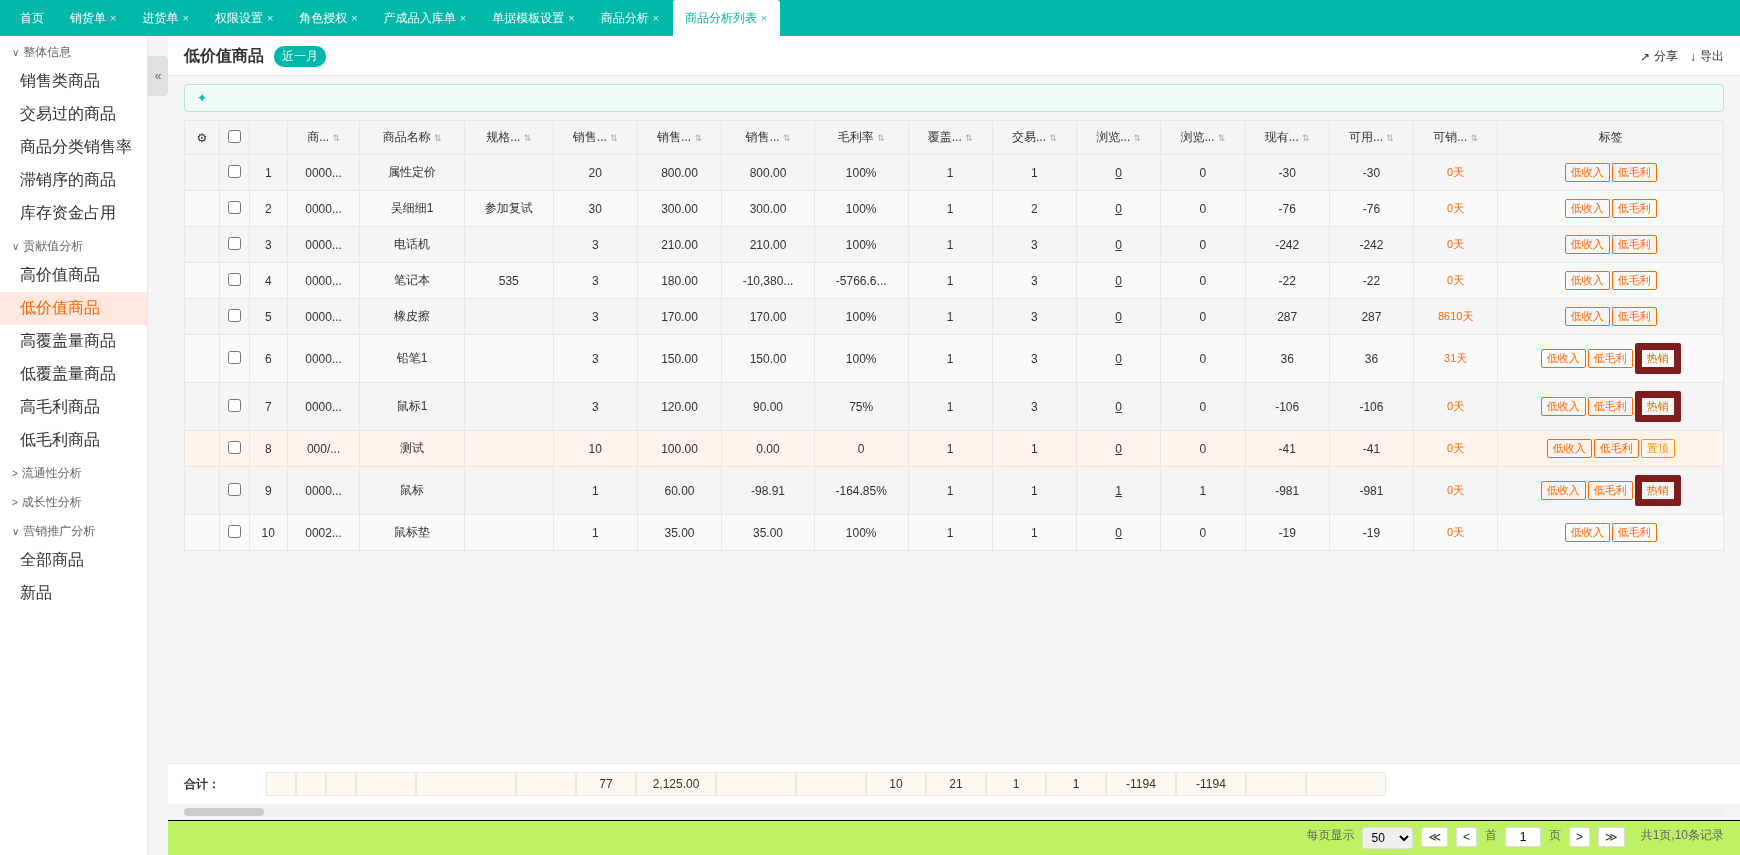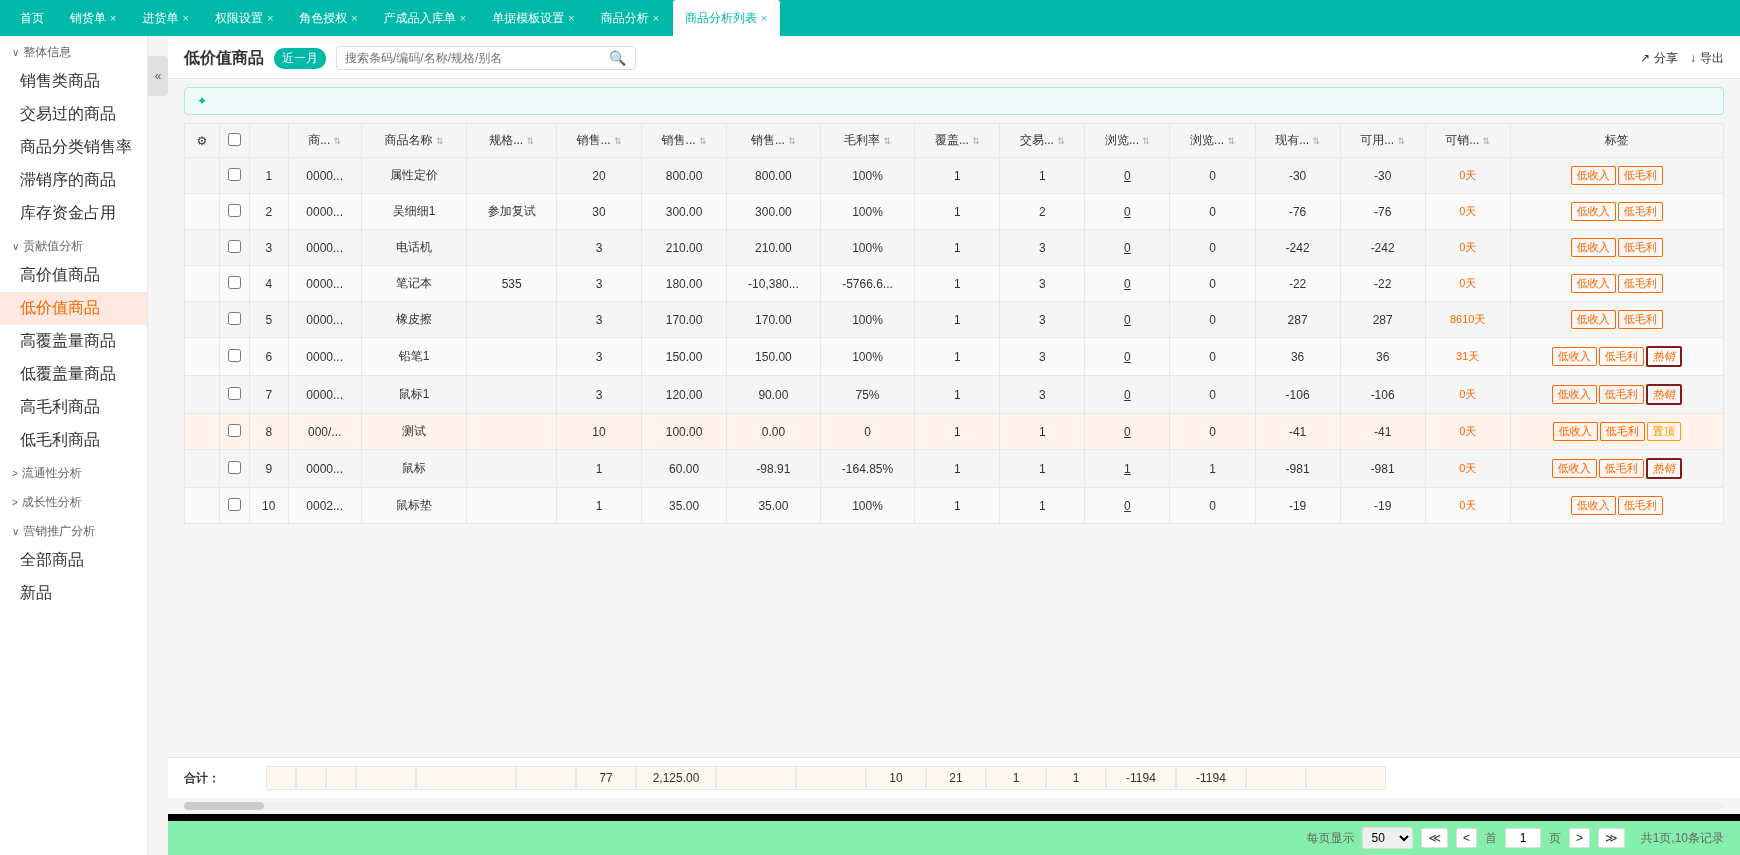--- a/index.html
+++ b/index.html
@@ -174,21 +174,21 @@
     .data-table tr.highlighted td { background: #fff3eb; }
     .tag-badge {
       display: inline-block;
       padding: 1px 5px;
       border-radius: 2px;
       font-size: 11px;
       margin: 1px;
     }
     .tag-low-income { color: #ff6600; border: 1px solid #ff6600; }
     .tag-low-margin { color: #ff6600; border: 1px solid #ff6600; }
-    .tag-hot { color: #ff6600; border: 2px solid #7f1d1d; font-style: italic; }
+    .tag-hot { color: #ff6600; border: 7px solid #7f1d1d; }
     .tag-remark { color: #ff9900; border: 1px solid #ff9900; }
     .days-badge { color: #ff6600; font-size: 11px; }
     .link-underline { text-decoration: underline; color: #333; cursor: pointer; }
     .sort-arrow { color: #aaa; font-size: 9px; }
 
     
     .table-footer {
       background: #fff;
       border-top: 1px solid #e8e8e8;
       padding: 8px 16px;
@@ -199,25 +199,25 @@
     .total-cell {
       text-align: center;
       padding: 4px 6px;
       color: #333;
       background: #fff8f0;
       border: 1px solid #e8e8e8;
     }
 
     
     .pagination {
-      background: #86efac;
-      border-top: 7px solid #000000;
+      background: #bef264;
+      border-top: 1px solid #000000;
       padding: 6px 16px;
       display: flex;
-      align-items: center;
+      align-items: flex-start;
       justify-content: flex-end;
       gap: 8px;
     }
     .pagination-label { color: #666; }
     .pagination-select {
       border: 1px solid #ddd;
       border-radius: 3px;
       padding: 2px 4px;
       font-size: 12px;
     }
@@ -353,24 +353,20 @@
     <div class="sidebar-item">新品</div>
   </div>
 
   <div class="sidebar-collapse-btn">«</div>
 
   <div class="content">
 
     <div class="content-header">
       <span class="page-title">低价值商品</span>
       <span class="time-badge">近一月</span>
-      <div class="search-box">
-        <input type="text" placeholder="搜索条码/编码/名称/规格/别名" style="">
-        <span class="search-icon">🔍</span>
-      </div>
       <div class="header-actions">
         <div class="action-btn">
           <span>↗</span>
           <span>分享</span>
         </div>
         <div class="action-btn">
           <span>↓</span>
           <span>导出</span>
         </div>
       </div>

